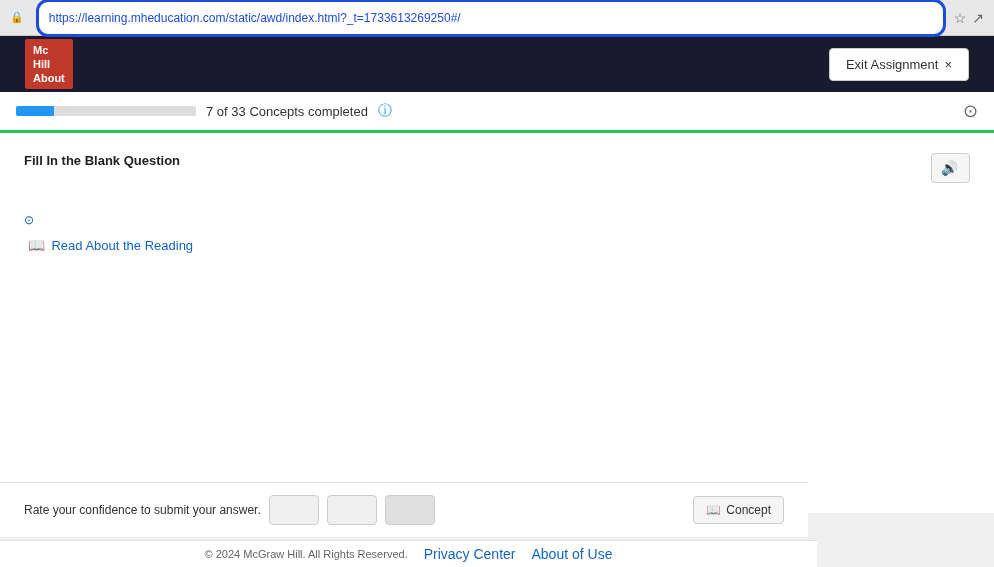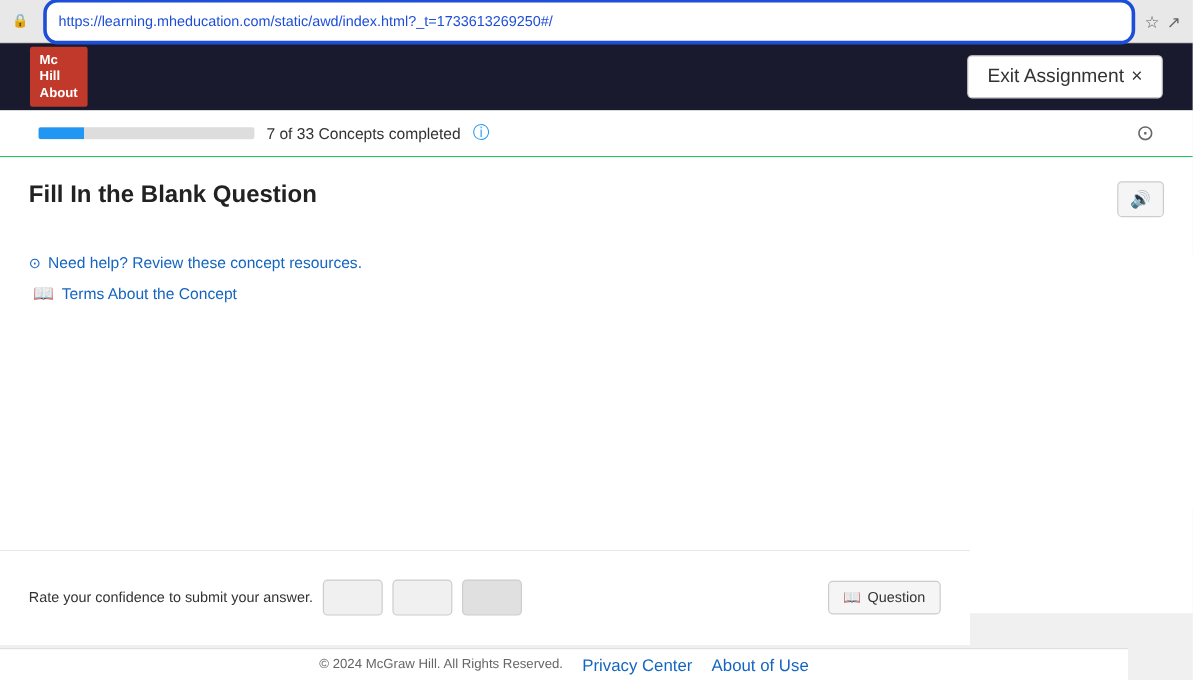--- a/index.html
+++ b/index.html
@@ -64,36 +64,36 @@
       font-weight: bold;
       padding: 4px 8px;
       line-height: 1.3;
       border-radius: 2px;
     }
     .exit-btn {
       background: white;
       border: 1px solid #ccc;
       border-radius: 4px;
       padding: 8px 16px;
-      font-size: 16px;
+      font-size: 13px;
       color: #333;
       cursor: pointer;
       display: flex;
       align-items: center;
       gap: 6px;
     }
 
     
     .progress-section {
       background: white;
-      padding: 8px 32px;
+      padding: 8px 16px;
       display: flex;
       align-items: center;
       gap: 10px;
-      border-bottom: 1px solid #22c55e;
+      border-bottom: 3px solid #22c55e;
     }
     .progress-bar-container {
       width: 180px;
       height: 10px;
       background: #ddd;
       border-radius: 2px;
       overflow: hidden;
     }
     .progress-bar-fill {
       height: 100%;
@@ -124,21 +124,21 @@
       position: relative;
     }
 
     .question-header {
       display: flex;
       justify-content: space-between;
       align-items: flex-start;
       margin-bottom: 20px;
     }
     .question-title {
-      font-size: 20px;
+      font-size: 13px;
       font-weight: bold;
       color: #222;
     }
     .audio-btn {
       background: #f5f5f5;
       border: 1px solid #ccc;
       border-radius: 4px;
       padding: 6px 10px;
       cursor: pointer;
       font-size: 14px;
@@ -188,21 +188,21 @@
       cursor: pointer;
       padding-left: 4px;
     }
     .read-concept .book-icon {
       font-size: 14px;
     }
 
     
     .footer-area {
       background: white;
-      padding: 24px 24px;
+      padding: 12px 24px;
       display: flex;
       align-items: center;
       justify-content: space-between;
       border-top: 1px solid #e0e0e0;
       position: fixed;
       bottom: 30px;
       left: 0;
       width: 808px;
     }
     .confidence-section {
@@ -238,21 +238,21 @@
       align-items: center;
       gap: 5px;
       color: #333;
     }
 
     
     .copyright-bar {
       position: fixed;
       bottom: 0;
       left: 0;
-      width: 940px;
+      width: 817px;
       background: white;
       border-top: 1px solid #e0e0e0;
       padding: 5px 24px;
       display: flex;
       align-items: center;
       justify-content: center;
       gap: 16px;
       font-size: 11px;
       color: #666;
     }
@@ -304,45 +304,44 @@
     <h2 class="question-title">Fill In the Blank Question</h2>
     <button class="audio-btn">
       <span>🔊</span>
     </button>
   </div>
 
 
   <div class="help-section">
     <div class="help-toggle">
       <span class="chevron">⊙</span>
-      <span>Need help? Review these concept resources.</span>
     </div>
     <div class="read-concept">
       <span class="book-icon">📖</span>
-      <span>Terms About the Concept</span>
+      <span>Read About the Reading</span>
     </div>
   </div>
 </div>
 
 <div class="footer-area">
   <div class="confidence-section">
     <span class="confidence-label">Rate your confidence to submit your answer.</span>
     <button class="confidence-btn">
       <span></span>
     </button>
     <button class="confidence-btn">
       <span></span>
     </button>
     <button class="confidence-btn submit">
       <span></span>
     </button>
   </div>
   <button class="reading-btn">
     <span>📖</span>
-    <span>Question</span>
+    <span>Concept</span>
   </button>
 </div>
 
 <div class="copyright-bar">
   <span>© 2024 McGraw Hill. All Rights Reserved.</span>
   <a href="#">Privacy Center</a>
   <a href="#">About of Use</a>
 </div>
 
 </body></html>

